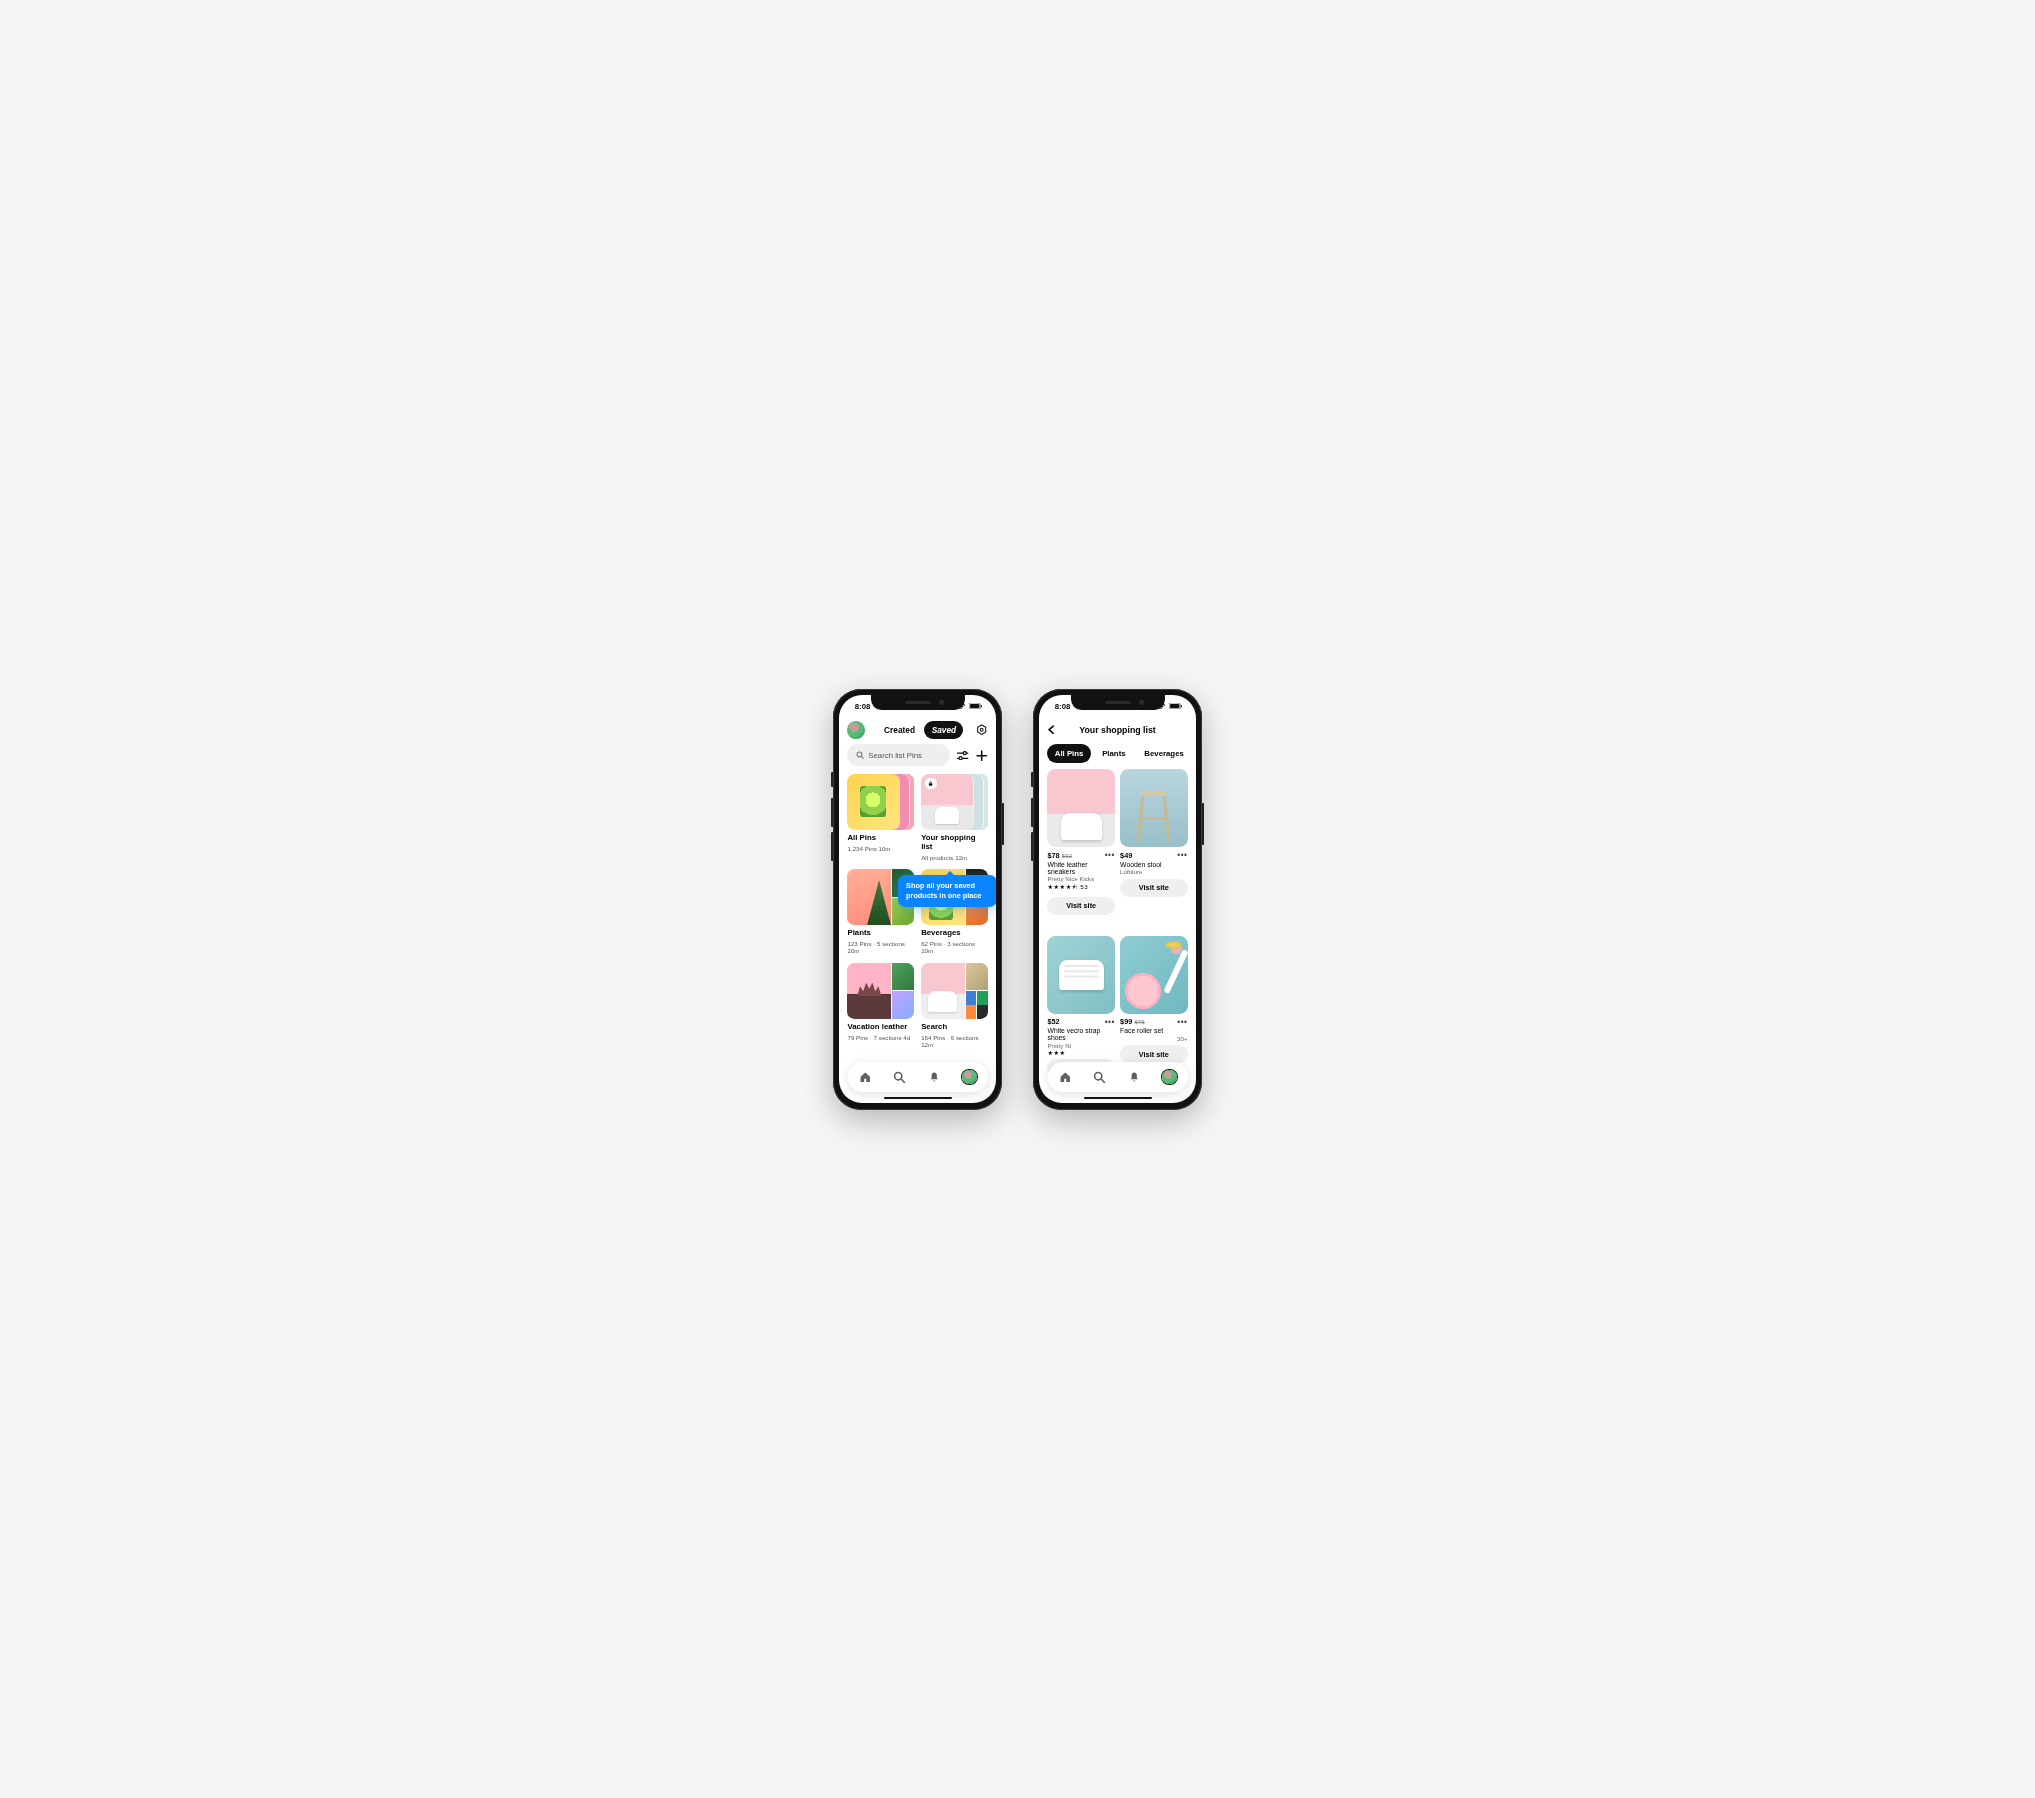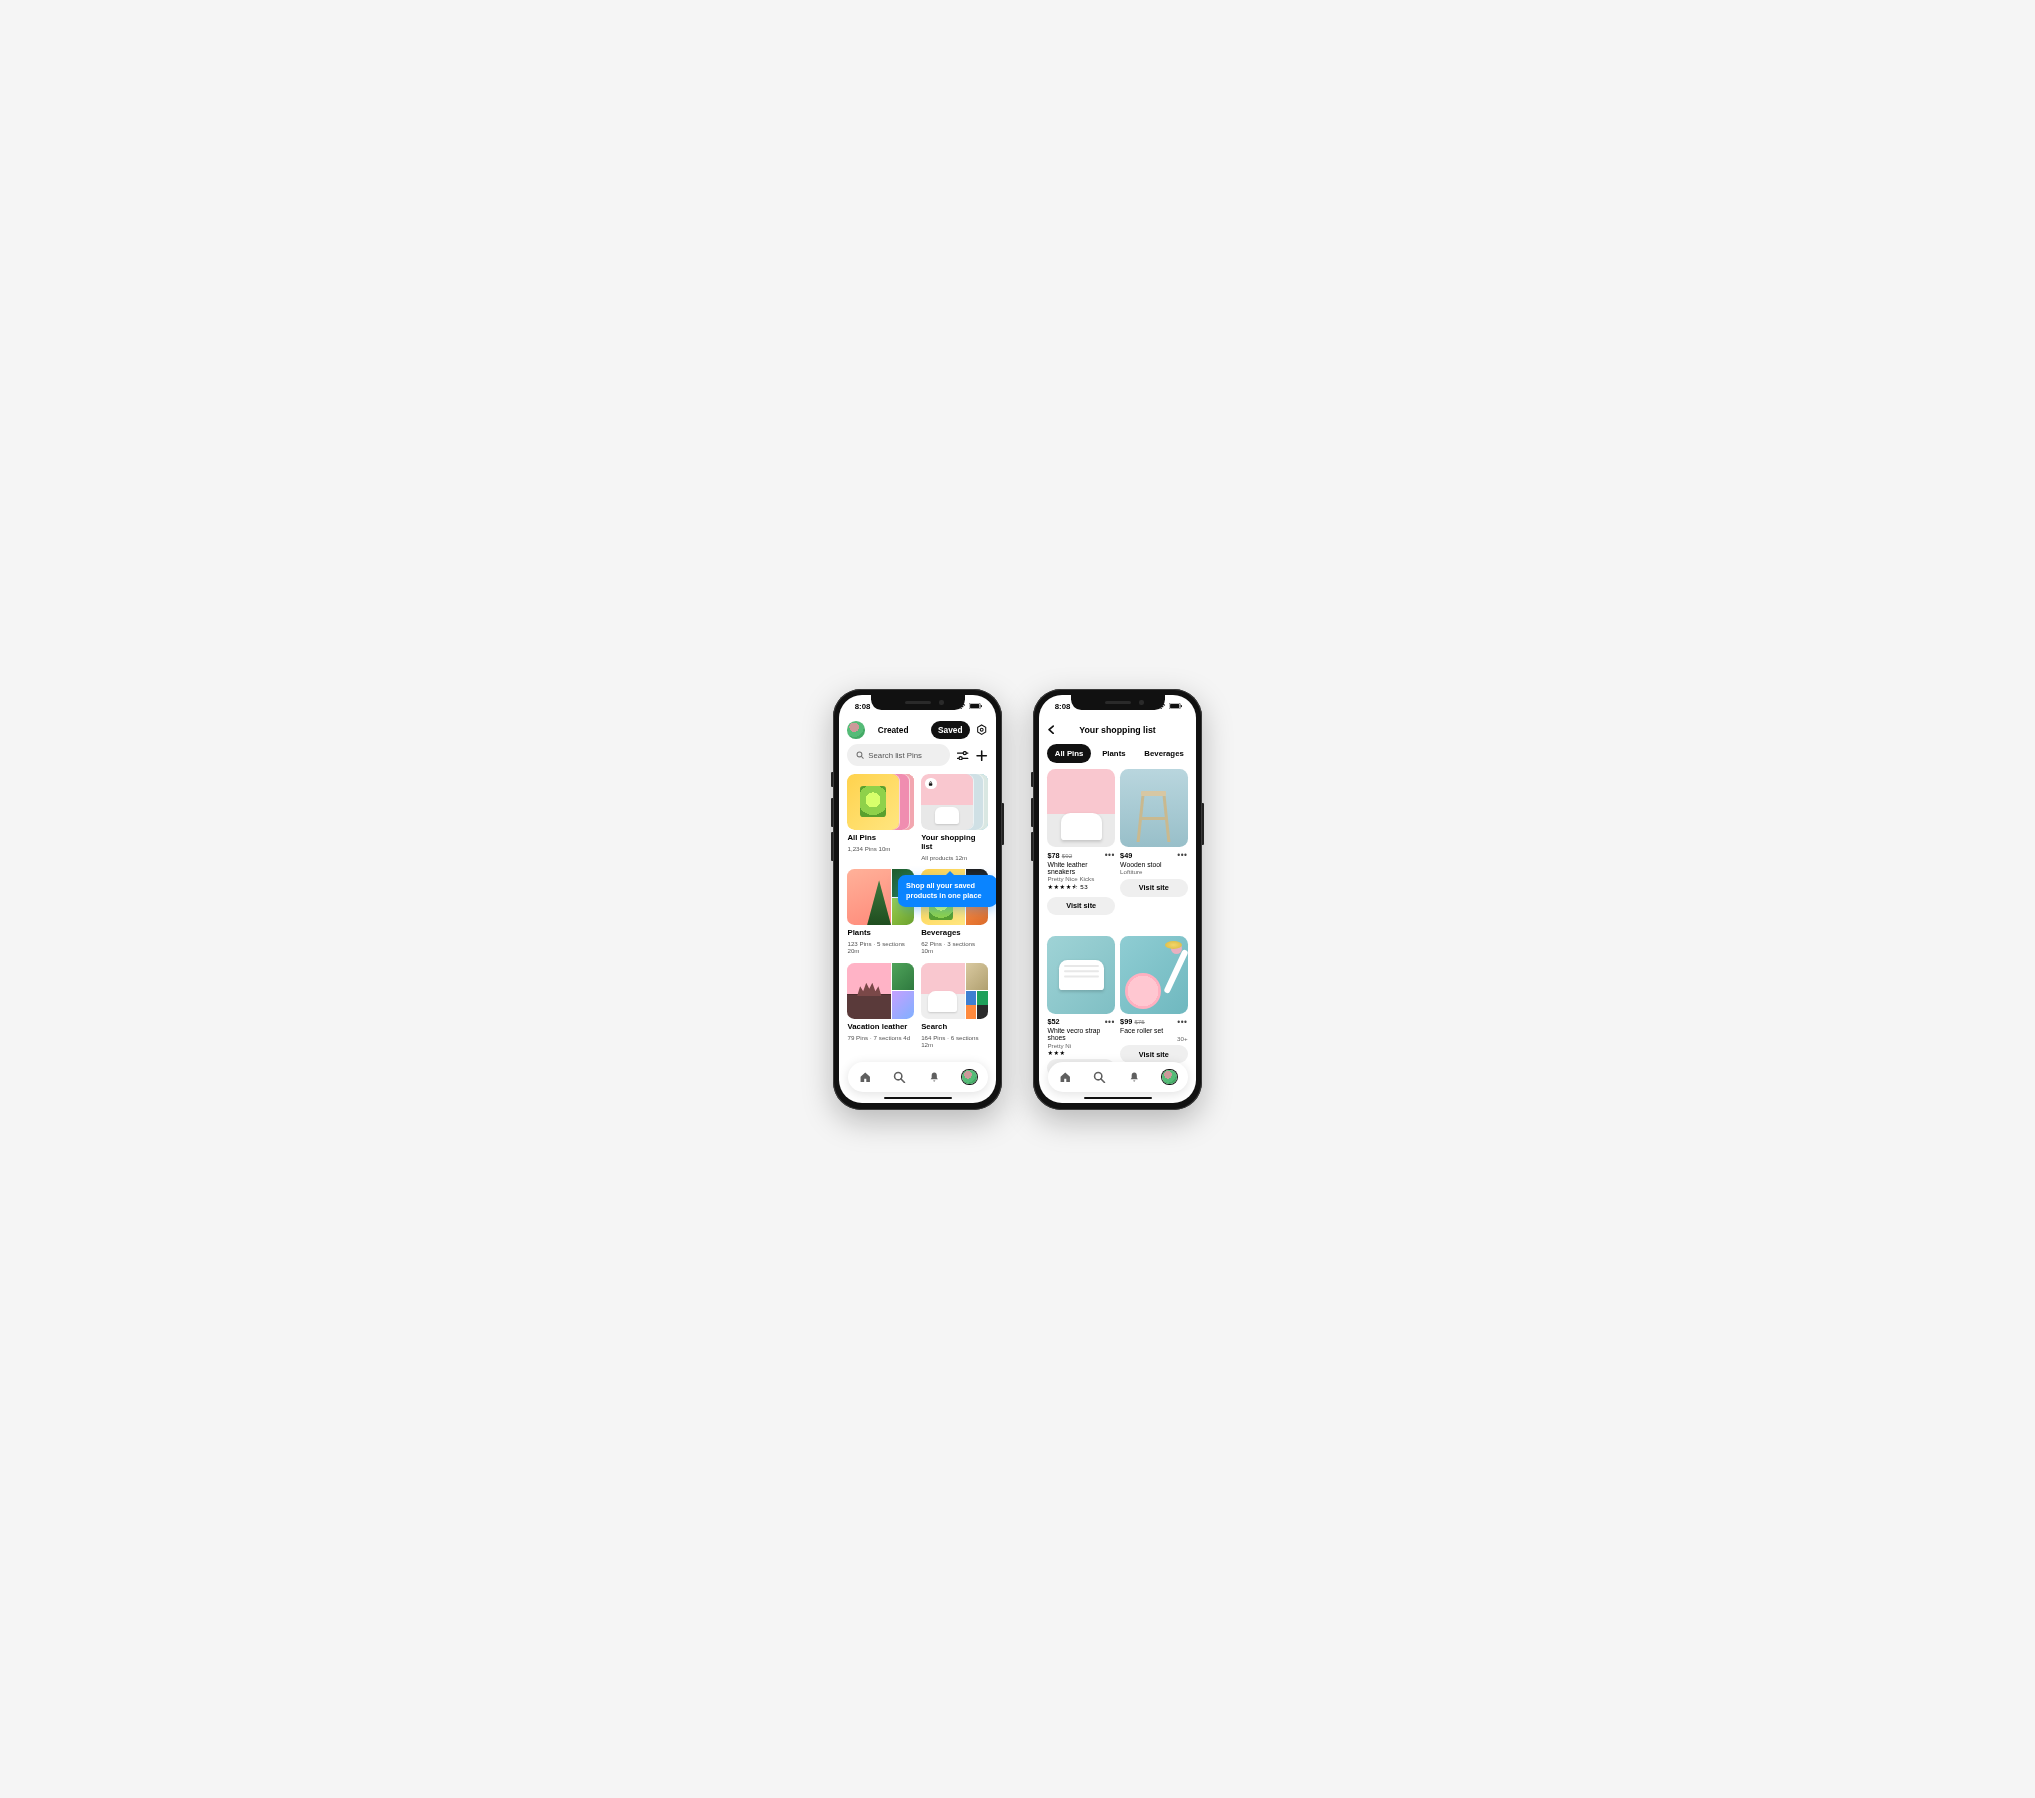--- a/index.html
+++ b/index.html
@@ -77,23 +77,23 @@
   }
   
   .header-row {
     display:flex; align-items:center; gap:5.2px; padding: 3.1px 0 5.2px;
   }
   .avatar-sm {
     width:17.7px; height:17.7px; border-radius:50%;
     background: radial-gradient(circle at 40% 35%, #c99 0 30%, #5b7 30% 60%, #4a6 60% 100%);
     flex-shrink:0;
   }
-  .tabseg { flex:1; display:flex; justify-content:space-between; gap:2.1px; }
+  .tabseg { flex:1; display:flex; justify-content:center; gap:2.1px; }
   .tabseg span { font-weight:700; font-size:8.3px; padding:4.2px 7.3px; border-radius:520px; }
-  .tabseg .active { background:#111; color:#fff; }
+  .tabseg .active { background:#111; color:#fff;font-style:italic; }
   .settings-icon { width:12.5px; flex-shrink:0; display:flex; justify-content:flex-end; }
   .searchrow { display:flex; align-items:center; gap:7.3px; margin-bottom:7.3px; }
   .searchfield {
     flex:1; background:#efefef; border-radius:520px;
     height:22px; display:flex; align-items:center; padding:0 8.3px;
     color:#555; font-size:7.8px; gap:4.2px;
   }
   .boards-grid {
     display:grid; grid-template-columns: 1fr 1fr; gap:8.3px 7.3px;
   }

